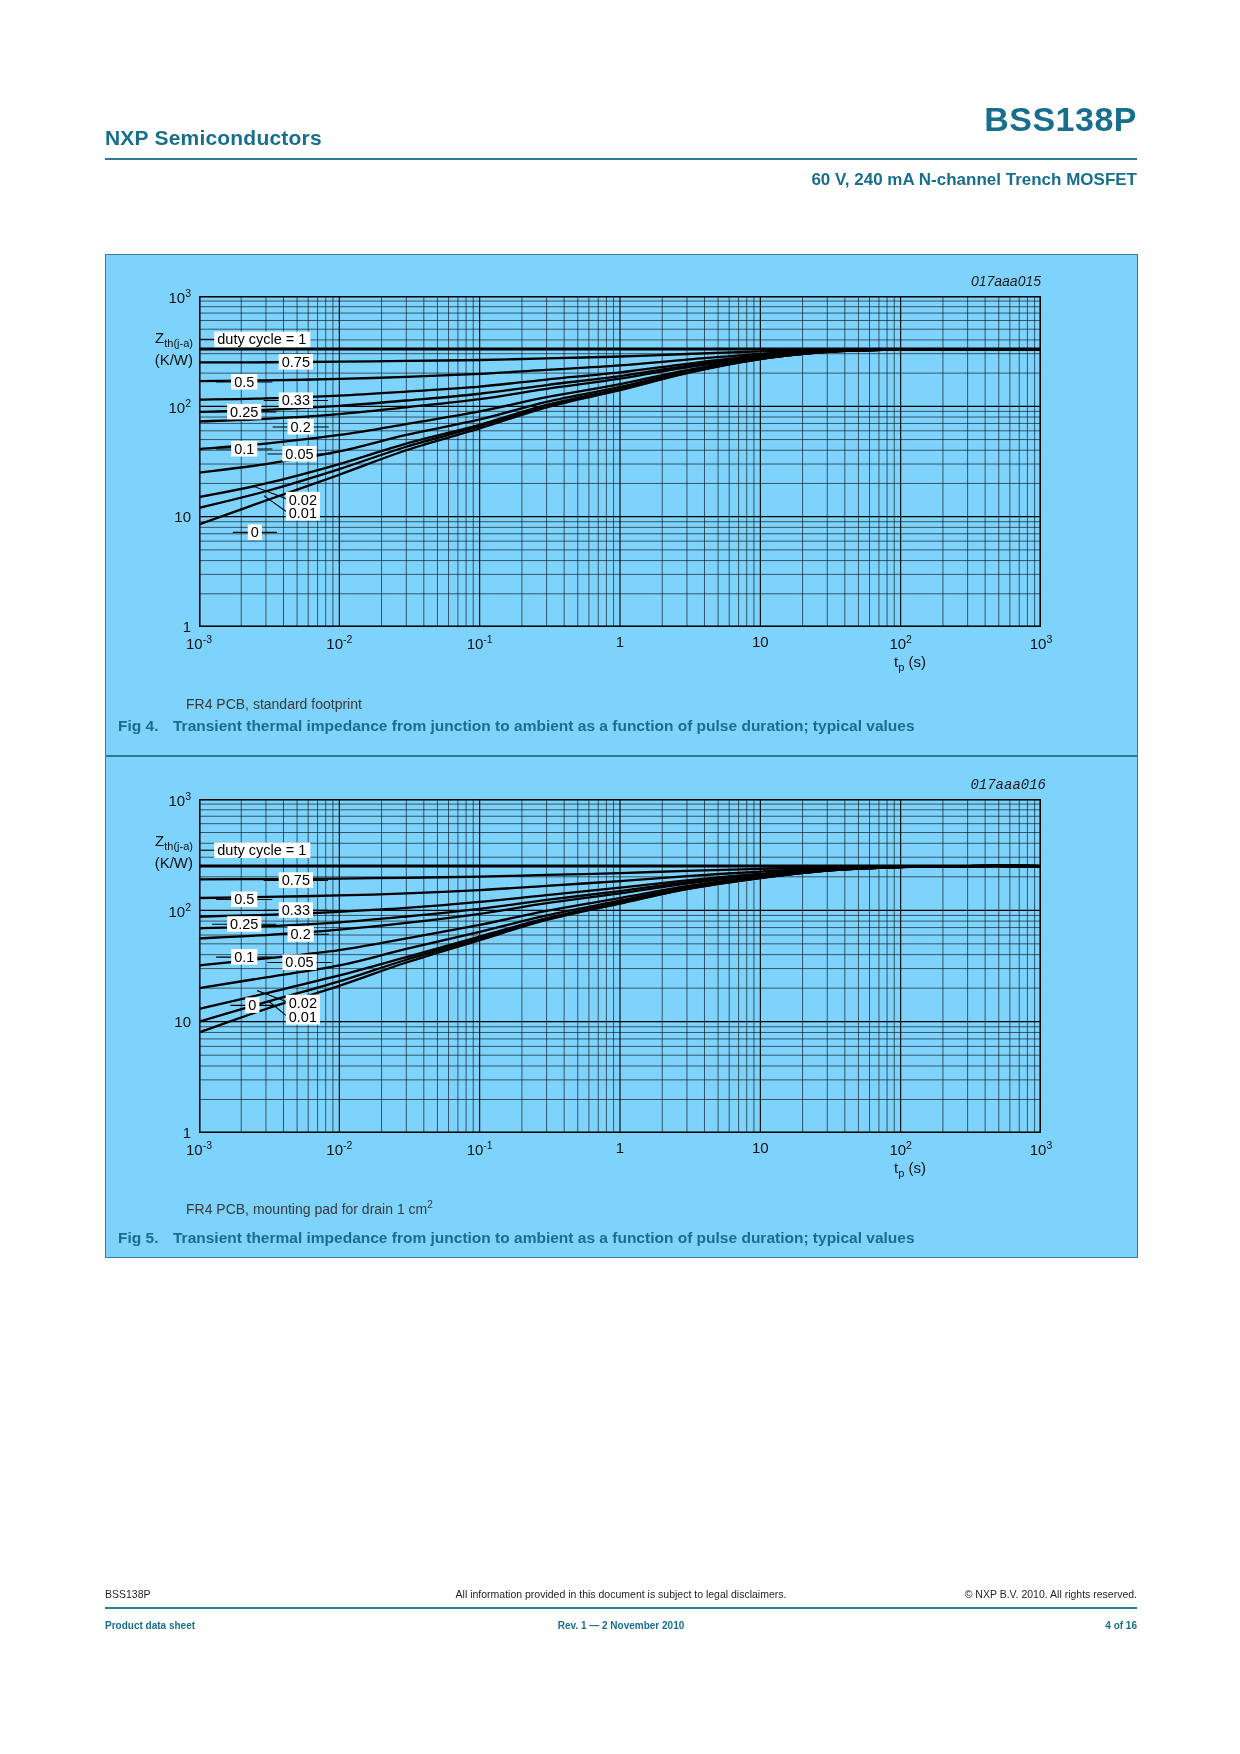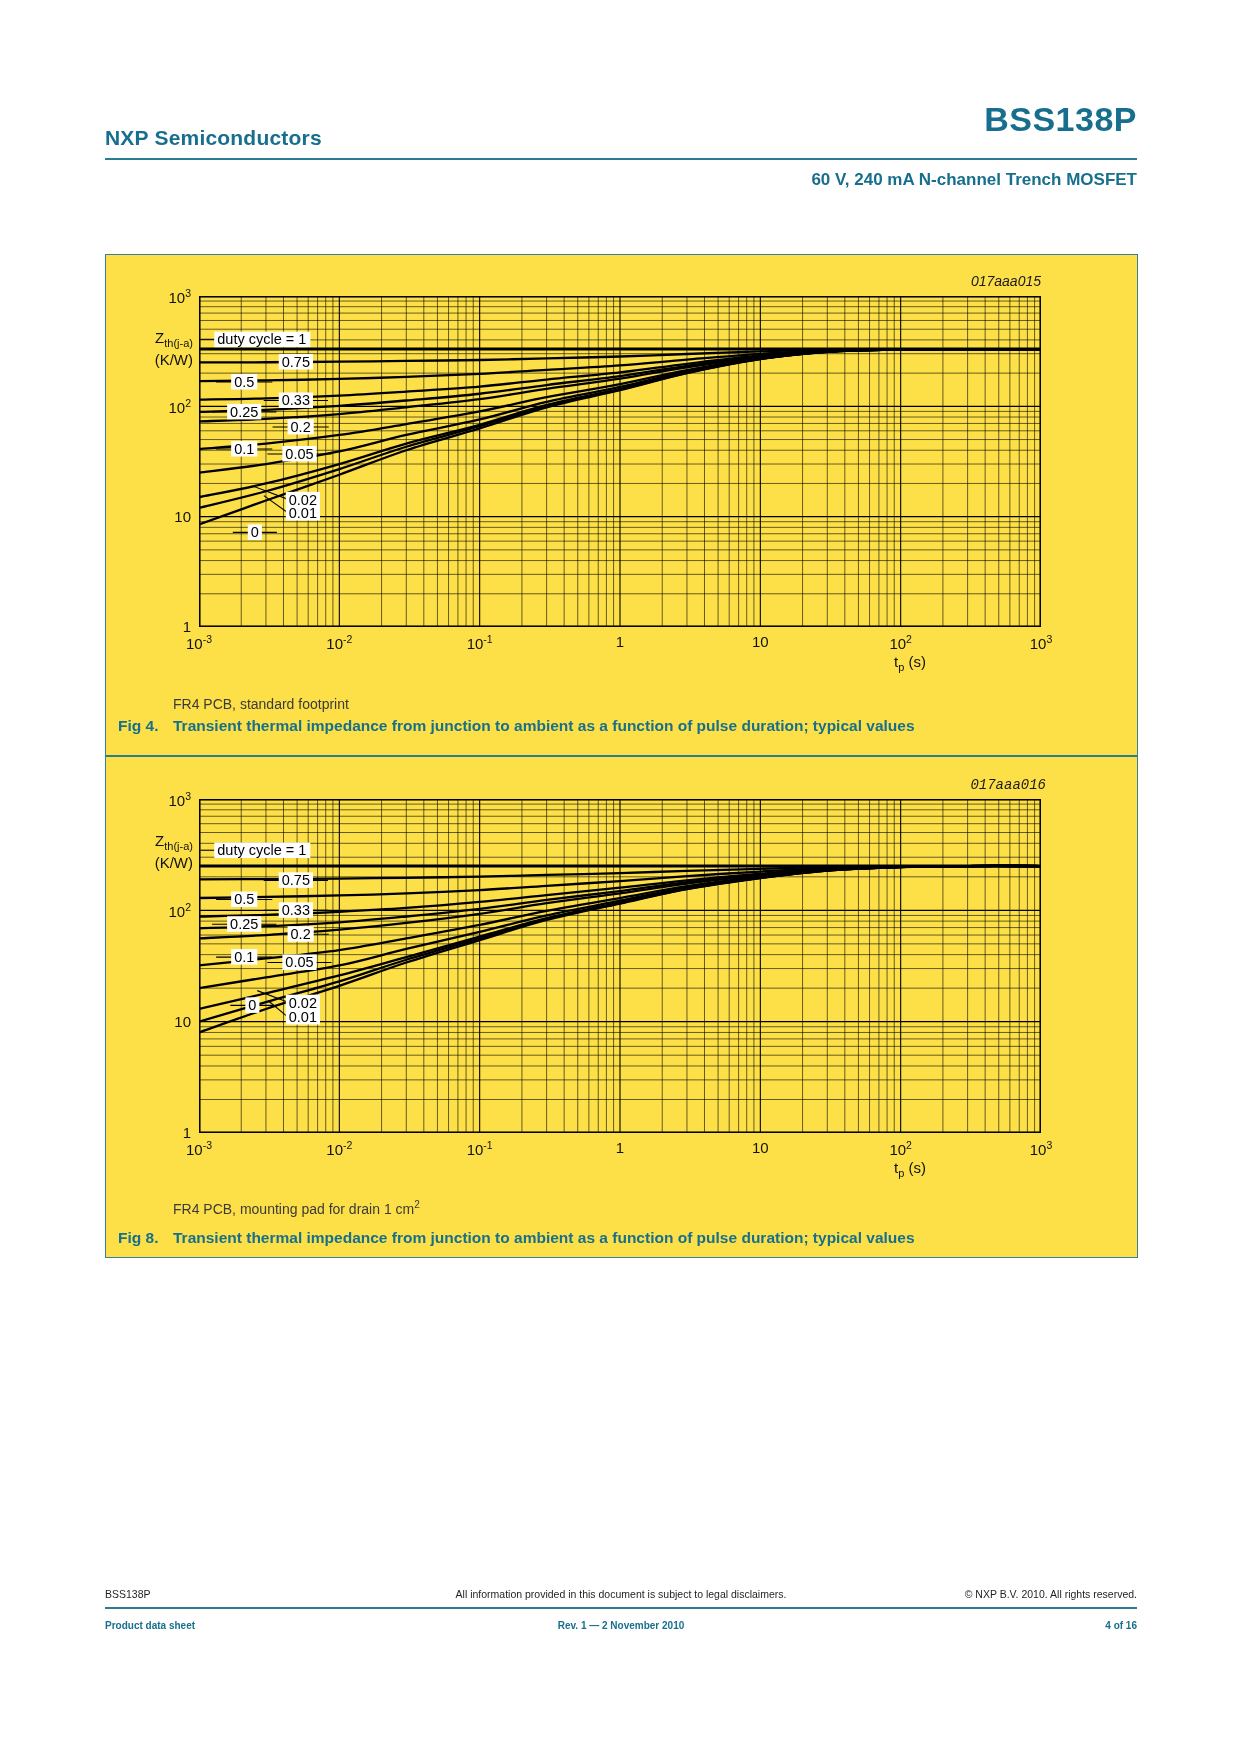--- a/index.html
+++ b/index.html
@@ -4,25 +4,25 @@
 <title>BSS138P</title>
 <style>
   html,body{margin:0;padding:0;background:#ffffff;}
   body{width:1240px;height:1754px;font-family:"Liberation Sans",sans-serif;color:#111;}
   #page{position:relative;width:1240px;height:1754px;background:#fff;overflow:hidden;}
   .company{position:absolute;left:105px;top:126px;font-size:21px;font-weight:bold;color:#176f8d;letter-spacing:0.2px;}
   .part{position:absolute;right:103px;top:100px;font-size:34px;font-weight:bold;color:#176f8d;letter-spacing:0.5px;}
   .hrule{position:absolute;left:105px;top:158px;width:1032px;height:2px;background:#2a7b93;}
   .subtitle{position:absolute;right:103px;top:170px;font-size:17px;font-weight:bold;color:#176f8d;}
 
-  #figbox{position:absolute;left:105px;top:254px;width:1031px;height:1002px;border:1px solid #35809a;background:#fde047;}
+  #figbox{position:absolute;left:105px;top:254px;width:1031px;height:1002px;border:1px solid #35809a;background:#7dd3fc;}
   .plot-id{position:absolute;width:220px;text-align:right;font-size:14px;font-style:italic;color:#1a1a1a;}
   .plot-id.c1{left:715px;top:18px;}
   .plot-id.c2{left:720px;top:522px;font-family:Liberation Mono, monospace;}
-  .note{position:absolute;left:67px;font-size:14px;color:#3a3a3a;}
+  .note{position:absolute;left:80px;font-size:14px;color:#3a3a3a;}
   .note.n1{top:441px;}
   .note.n2{top:944px;}
   .note sup{font-size:10px;}
   .figrow{position:absolute;left:12px;width:1000px;font-size:15.5px;font-weight:bold;color:#176f8d;}
   .figrow.f4{top:462px;}
   .figrow.f5{top:974px;}
   .figrow .cap{position:absolute;left:55px;top:0;width:940px;}
   .sep{position:absolute;left:0;top:500px;width:1031px;height:2px;background:#2a7b93;}
 
   .ytick{position:absolute;width:70px;text-align:right;font-size:15px;color:#111;}
@@ -59,21 +59,21 @@
 
     <div class="note n1"><span>FR4 PCB, standard footprint</span></div>
     <div class="note n2"><span>FR4 PCB, mounting pad for drain 1 cm</span><sup>2</sup></div>
 
     <div class="figrow f4">
       <span>Fig 4.</span>
       <span class="cap">Transient thermal impedance from junction to ambient as a function of pulse duration; typical values</span>
     </div>
     <div class="sep"></div>
     <div class="figrow f5">
-      <span>Fig 8.</span>
+      <span>Fig 5.</span>
       <span class="cap">Transient thermal impedance from junction to ambient as a function of pulse duration; typical values</span>
     </div>
   <svg class="chart" width="842" height="331" style="left:93px;top:41px;" font-family="&quot;Liberation Sans&quot;,sans-serif">
         <g stroke="#000">
           <line x1="0" y1="0" x2="0" y2="331" stroke-width="1.1"></line>
           <line x1="42.24454272484536" y1="0" x2="42.24454272484536" y2="331" stroke-width="0.6"></line>
           <line x1="66.95601607899263" y1="0" x2="66.95601607899263" y2="331" stroke-width="0.6"></line>
           <line x1="84.48908544969072" y1="0" x2="84.48908544969072" y2="331" stroke-width="0.6"></line>
           <line x1="98.08879060848798" y1="0" x2="98.08879060848798" y2="331" stroke-width="0.6"></line>
           <line x1="109.20055880383799" y1="0" x2="109.20055880383799" y2="331" stroke-width="0.6"></line>

